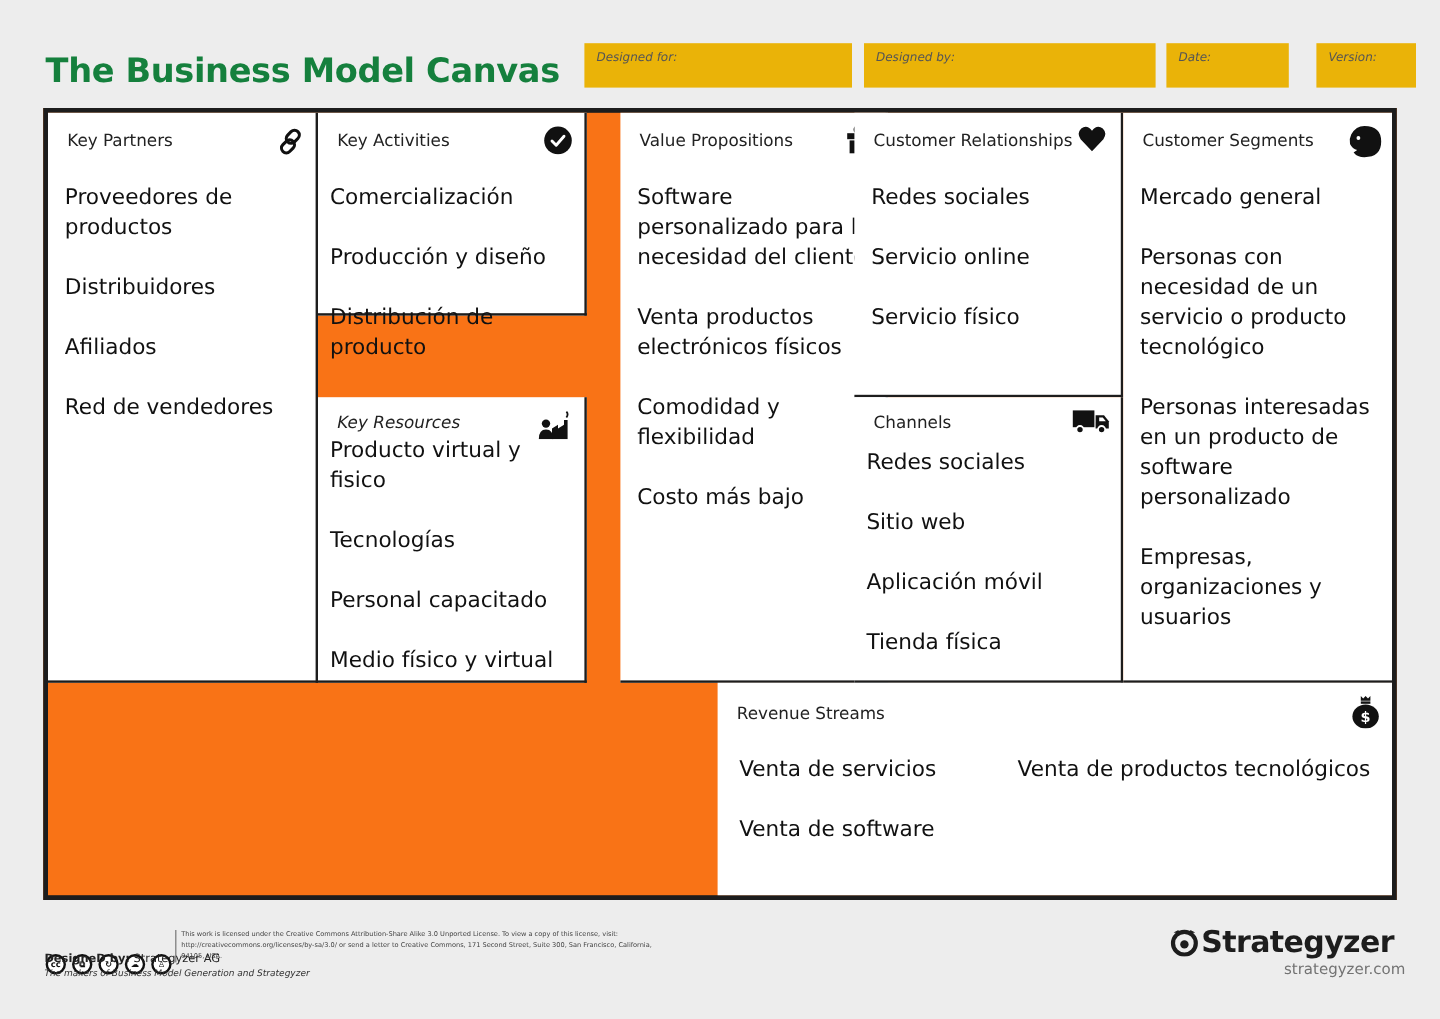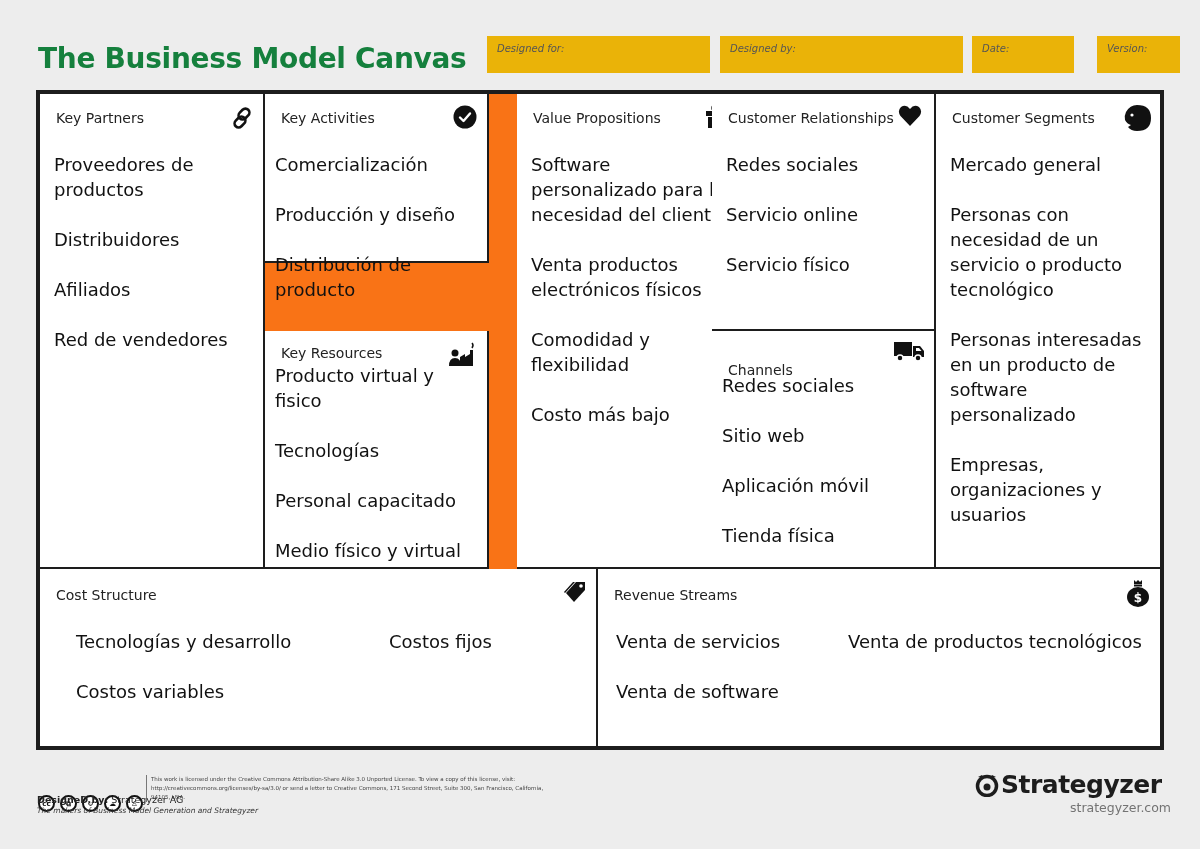--- a/index.html
+++ b/index.html
@@ -71,21 +71,21 @@
       <path d="M7 12.5 L10.5 16 L17 8.5" fill="none" stroke="#fff" stroke-width="2.4" stroke-linecap="round" stroke-linejoin="round"></path>
     </svg>
     <ul style="left:10px; top:58px; width:205px;">
       <li>Comercialización</li>
       <li>Producción y diseño</li>
       <li>Distribución de producto</li>
     </ul>
   </div>
 
   <div class="cell" style="left:225px; top:237px; width:224px; height:238px; border-right-width:2px; border-bottom-width:2px;">
-    <div class="hdr" style="top:14px;">Key Resources</div>
+    <div class="hdr" style="top:14px;font-style:italic;">Key Resources</div>
     <svg class="icon" style="left:183px; top:9px; width:30px; height:26px;" viewBox="0 0 30 26">
       <circle cx="7" cy="13" r="3.5" fill="#111"></circle>
       <path d="M1 26 Q1 18 7 18 Q13 18 13 26 Z" fill="#111"></path>
       <path d="M12 26 L12 17 L17 14 L17 17 L22 14 L22 10 L25 10 L25 26 Z" fill="#111"></path>
       <path d="M24 3 Q26 5 24 8" fill="none" stroke="#111" stroke-width="1.5"></path>
     </svg>
     <ul style="left:10px; top:32px; width:210px;">
       <li>Producto virtual y fisico</li>
       <li>Tecnologías</li>
       <li>Personal capacitado</li>
@@ -116,21 +116,21 @@
       <path d="M12 22 L2.5 12 Q-1 7 3 3 Q8 -0.5 12 5 Q16 -0.5 21 3 Q25 7 21.5 12 Z" fill="#111"></path>
     </svg>
     <ul style="left:14px; top:58px; width:200px;">
       <li>Redes sociales</li>
       <li>Servicio online</li>
       <li>Servicio físico</li>
     </ul>
   </div>
 
   <div class="cell" style="left:672px; top:237px; width:224px; height:238px; border-right-width:2px; border-bottom-width:2px;">
-    <div class="hdr" style="top:14px;margin-top:17px;">Channels</div>
+    <div class="hdr" style="top:14px;">Channels</div>
     <svg class="icon" style="left:181px; top:8px; width:32px; height:24px;" viewBox="0 0 32 24">
       <rect x="1" y="3" width="18" height="14" fill="#111"></rect>
       <path d="M20 7 L27 7 L31 12 L31 18 L20 18 Z" fill="#111"></path>
       <path d="M23 9 L26 9 L28.5 12 L23 12 Z" fill="#fff"></path>
       <circle cx="7" cy="19" r="3" fill="#111" stroke="#fff" stroke-width="1.5"></circle>
       <circle cx="25" cy="19" r="3" fill="#111" stroke="#fff" stroke-width="1.5"></circle>
     </svg>
     <ul style="left:10px; top:42px; width:205px;">
       <li>Redes sociales</li>
       <li>Sitio web</li>
@@ -146,35 +146,20 @@
       <circle cx="10" cy="11" r="1.6" fill="#fff"></circle>
     </svg>
     <ul style="left:14px; top:58px; width:200px;">
       <li>Mercado general</li>
       <li>Personas con necesidad de un servicio o producto tecnológico</li>
       <li>Personas interesadas en un producto de software personalizado</li>
       <li>Empresas, organizaciones y usuarios</li>
     </ul>
   </div>
 
-  <div class="cell" style="left:0; top:475px; width:558px; height:177px; border-right-width:2px;">
-    <div class="hdr" style="top:18px;">Cost Structure</div>
-    <svg class="icon" style="left:523px; top:12px;" viewBox="0 0 24 24">
-      <path d="M13 1 L22 1 L22 9 L11 21 L3 12 Z" fill="#111"></path>
-      <path d="M10 1 L12 1 L2 12 L1 11 Z" fill="#111"></path>
-      <circle cx="18" cy="5" r="1.8" fill="#fff"></circle>
-    </svg>
-    <ul style="left:36px; top:60px; width:300px;">
-      <li>Tecnologías y desarrollo</li>
-      <li>Costos variables</li>
-    </ul>
-    <ul style="left:349px; top:60px; width:200px;">
-      <li>Costos fijos</li>
-    </ul>
-  </div>
 
   <div class="cell" style="left:558px; top:475px; width:562px; height:177px;">
     <div class="hdr" style="top:18px;">Revenue Streams</div>
     <svg class="icon" style="left:528px; top:10px; width:24px; height:28px;" viewBox="0 0 24 28">
       <path d="M8 1 L10 3 L12 1 L14 3 L16 1 L16 5 L8 5 Z" fill="#111"></path>
       <rect x="8" y="5.5" width="8" height="2" fill="#111"></rect>
       <ellipse cx="12" cy="18" rx="11" ry="10" fill="#111"></ellipse>
       <text x="12" y="23" font-size="12" font-weight="bold" text-anchor="middle" fill="#fff" font-family="DejaVu Sans, sans-serif">$</text>
     </svg>
     <ul style="left:18px; top:60px; width:220px;">

